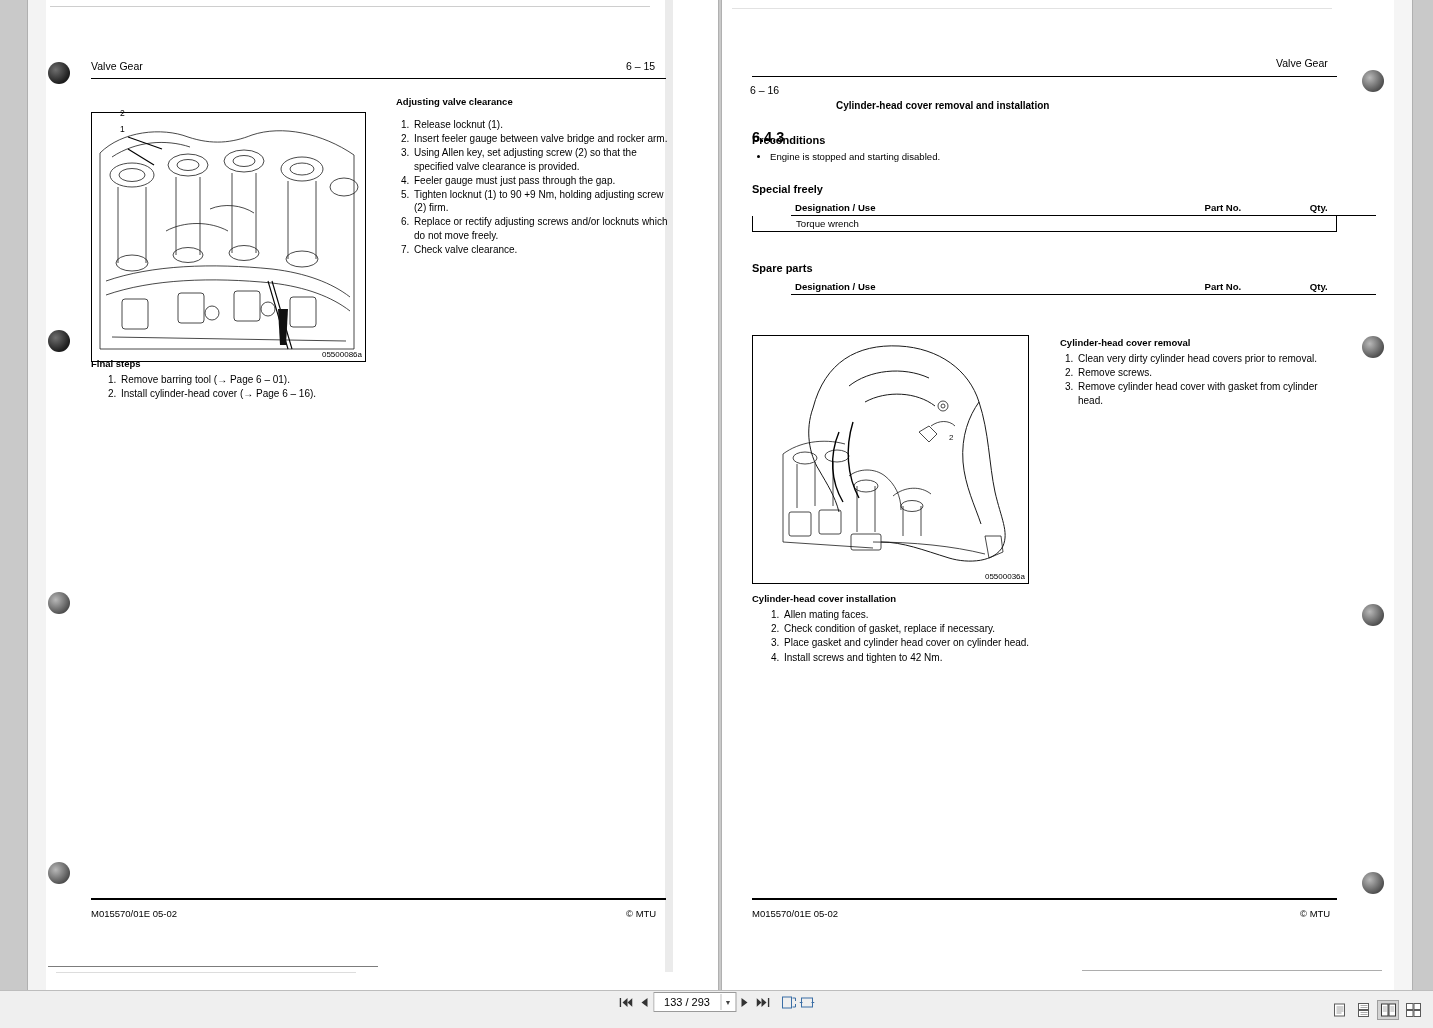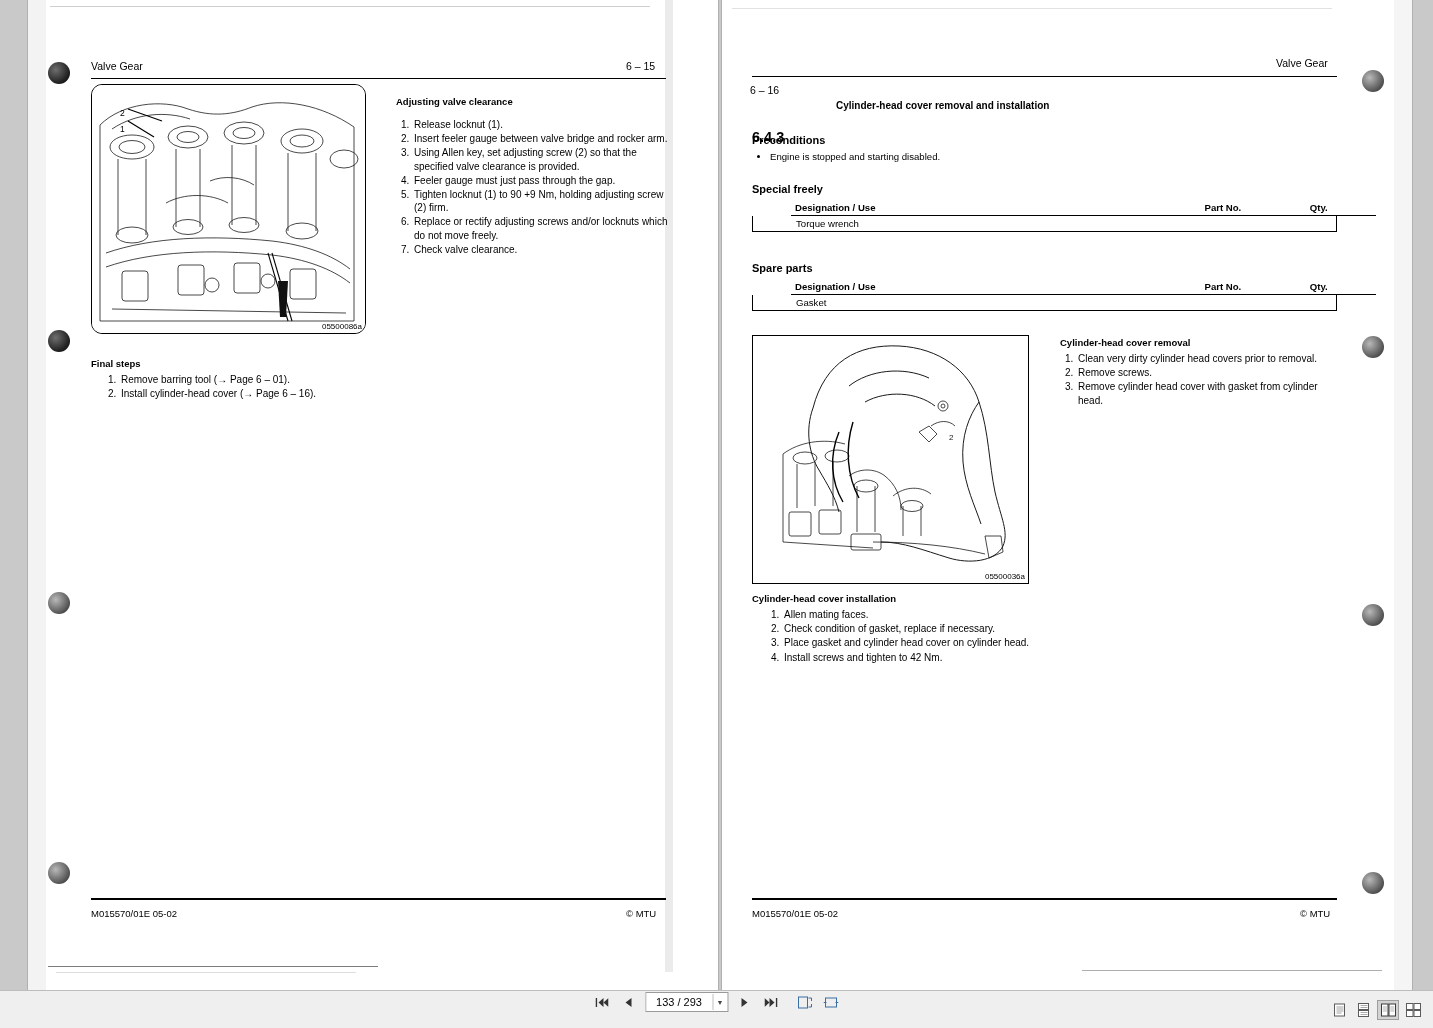--- a/index.html
+++ b/index.html
@@ -20,21 +20,21 @@
   ul.dots{margin:0;padding:0 0 0 12px;font-size:9.6px;line-height:1.32;}
   .tbl{border-collapse:collapse;font-size:9.6px;width:100%;margin-left:39px;}
   .tbl th{text-align:left;font-weight:bold;padding:2px 4px;border-bottom:1.5px solid #000;}
   .tbl td{text-align:left;padding:2px 4px;}
   .punch{position:absolute;width:22px;height:22px;border-radius:50%;
          background:radial-gradient(circle at 35% 35%,#6f6f6f,#1c1c1c 70%);}
   .punch.light{background:radial-gradient(circle at 35% 35%,#b9b9b9,#4a4a4a 75%);}
   .fig{position:absolute;border:1px solid #000;background:#fff;overflow:hidden;}
   .figcap{position:absolute;font-size:8px;}
   .toolbar{position:absolute;left:0;top:990px;width:1433px;height:38px;background:#efefef;border-top:1px solid #bdbdbd;}
-  .tb-center{position:absolute;left:50%;top:0;transform:translateX(-50%);height:22px;display:flex;align-items:center;gap:8px;}
+  .tb-center{position:absolute;left:50%;top:0;transform:translateX(-50%);height:22px;display:flex;align-items:center;gap:0;}
   .tb-btn{width:18px;height:18px;display:flex;align-items:center;justify-content:center;font-size:11px;color:#333;cursor:pointer;background:transparent;border:none;}
   .pagebox{display:flex;align-items:center;border:1px solid #9a9a9a;background:#fff;height:18px;}
   .pagebox input{border:none;outline:none;width:62px;height:16px;font-size:11px;text-align:center;font-family:"Liberation Sans",sans-serif;}
   .pagebox .caret{width:14px;height:16px;border-left:1px solid #c0c0c0;display:flex;align-items:center;justify-content:center;font-size:7px;color:#444;}
   .tb-right{position:absolute;right:10px;top:0;height:38px;display:flex;align-items:center;gap:4px;}
   .viewbtn{width:20px;height:18px;display:flex;align-items:center;justify-content:center;cursor:pointer;}
   .viewbtn.sel{background:#d3d3d3;border:1px solid #9e9e9e;}
   .pgicon{display:block;}
   .smudge{position:absolute;background:#bdbdbd;opacity:.55;}
   .noise{position:absolute;height:1px;background:#9e9e9e;opacity:.5;}
@@ -56,21 +56,21 @@
 
       <div class="punch" style="left:20px;top:62px;"></div>
       <div class="punch" style="left:20px;top:330px;"></div>
       <div class="punch light" style="left:20px;top:592px;"></div>
       <div class="punch light" style="left:20px;top:862px;"></div>
 
       <div class="content hdr" style="left:63px;top:60px;">Valve Gear</div>
       <div class="content hdr" style="left:598px;top:60px;">6 – 15</div>
       <div class="rule" style="left:63px;top:78px;width:575px;"></div>
 
-      <div class="fig" style="left:63px;top:84px;width:273px;height:248px;border-radius:11px;">
+      <div class="fig" style="left:63px;top:112px;width:273px;height:248px;">
         <svg viewBox="0 0 273 248" width="273" height="248">
           <rect x="0" y="0" width="273" height="248" fill="#ffffff"></rect>
           <g stroke="#1a1a1a" fill="none" stroke-width="0.8">
             <path d="M8 40 C 30 18, 70 14, 96 24 C 120 32, 140 30, 160 22 C 190 12, 230 20, 262 42"></path>
             <path d="M8 40 L8 236 L262 236 L262 42"></path>
             <path d="M20 44 C 44 28, 74 26, 98 34"></path>
             <ellipse cx="40" cy="62" rx="22" ry="12"></ellipse>
             <ellipse cx="40" cy="62" rx="13" ry="6.5"></ellipse>
             <ellipse cx="96" cy="52" rx="20" ry="11"></ellipse>
             <ellipse cx="96" cy="52" rx="11" ry="5.5"></ellipse>
@@ -194,31 +194,20 @@
       <div class="content" style="left:30px;top:279px;width:585px;">
         <table class="tbl">
           <thead>
             <tr>
               <th style="width:70%">Designation / Use</th>
               <th style="width:18%">Part No.</th>
               <th style="width:12%">Qty.</th>
             </tr>
           </thead>
         </table>
-        <div class="wrap" style="border:1px solid #000;border-top:none;">
-          <table class="tbl">
-            <tbody>
-                <tr>
-              <td style="width:70%">Gasket</td>
-              <td style="width:18%"></td>
-              <td style="width:12%"></td>
-            </tr>
-          </tbody>
-            </table>
-        </div>
       </div>
 
       <div class="fig" style="left:30px;top:335px;width:275px;height:247px;">
         <svg viewBox="0 0 275 247" width="275" height="247">
           <rect x="0" y="0" width="275" height="247" fill="#ffffff"></rect>
           <g stroke="#1a1a1a" fill="none" stroke-width="1">
             <path d="M60 72 C 72 26, 104 8, 146 10 C 186 12, 216 34, 226 66 C 236 96, 236 128, 242 156 C 248 182, 256 196, 250 210 C 242 226, 216 228, 196 222 C 170 214, 150 206, 128 206"></path>
             <path d="M60 72 C 52 94, 56 118, 66 134 C 74 148, 82 160, 86 176"></path>
             <path d="M96 50 C 116 34, 150 30, 176 42"></path>
             <path d="M112 66 C 134 54, 164 56, 182 70"></path>

